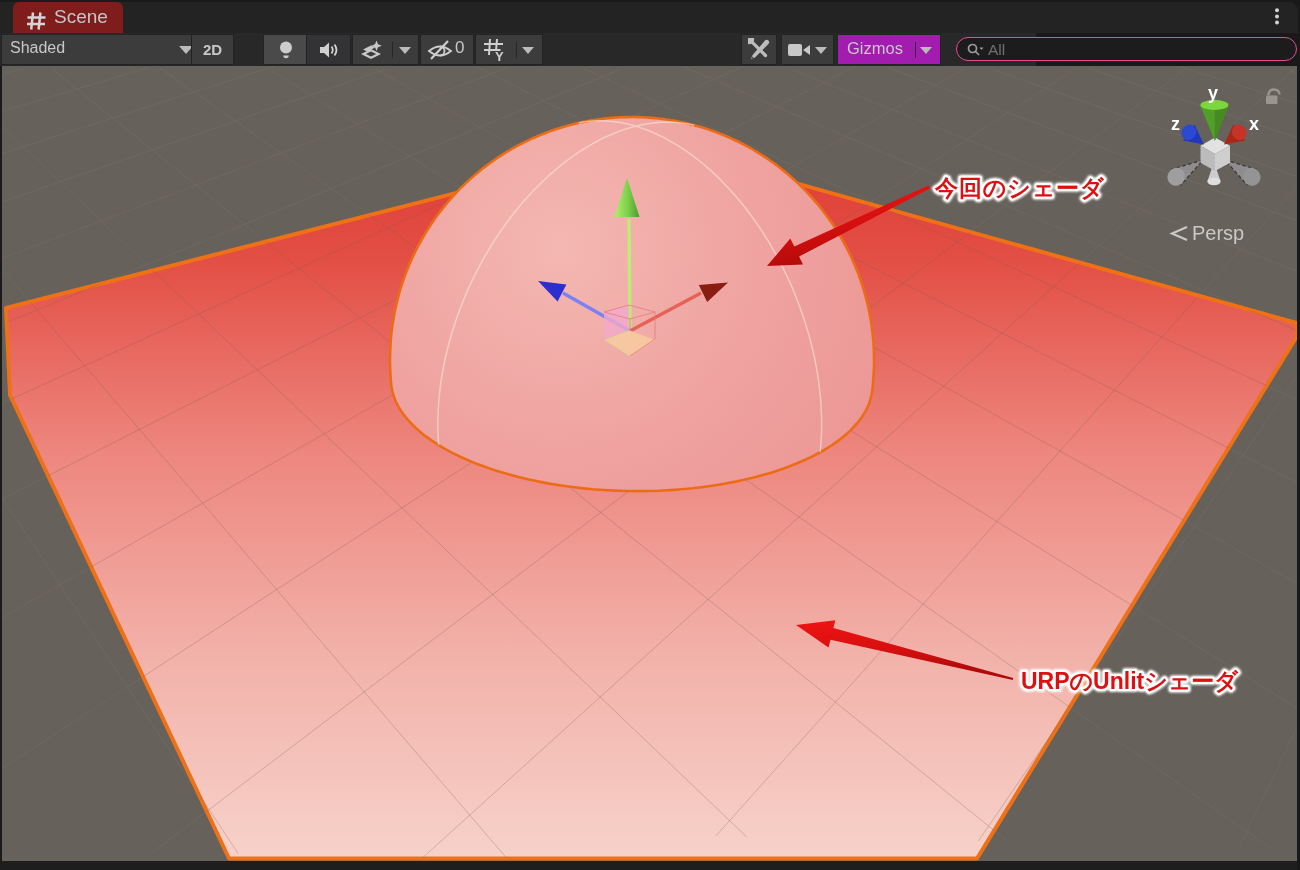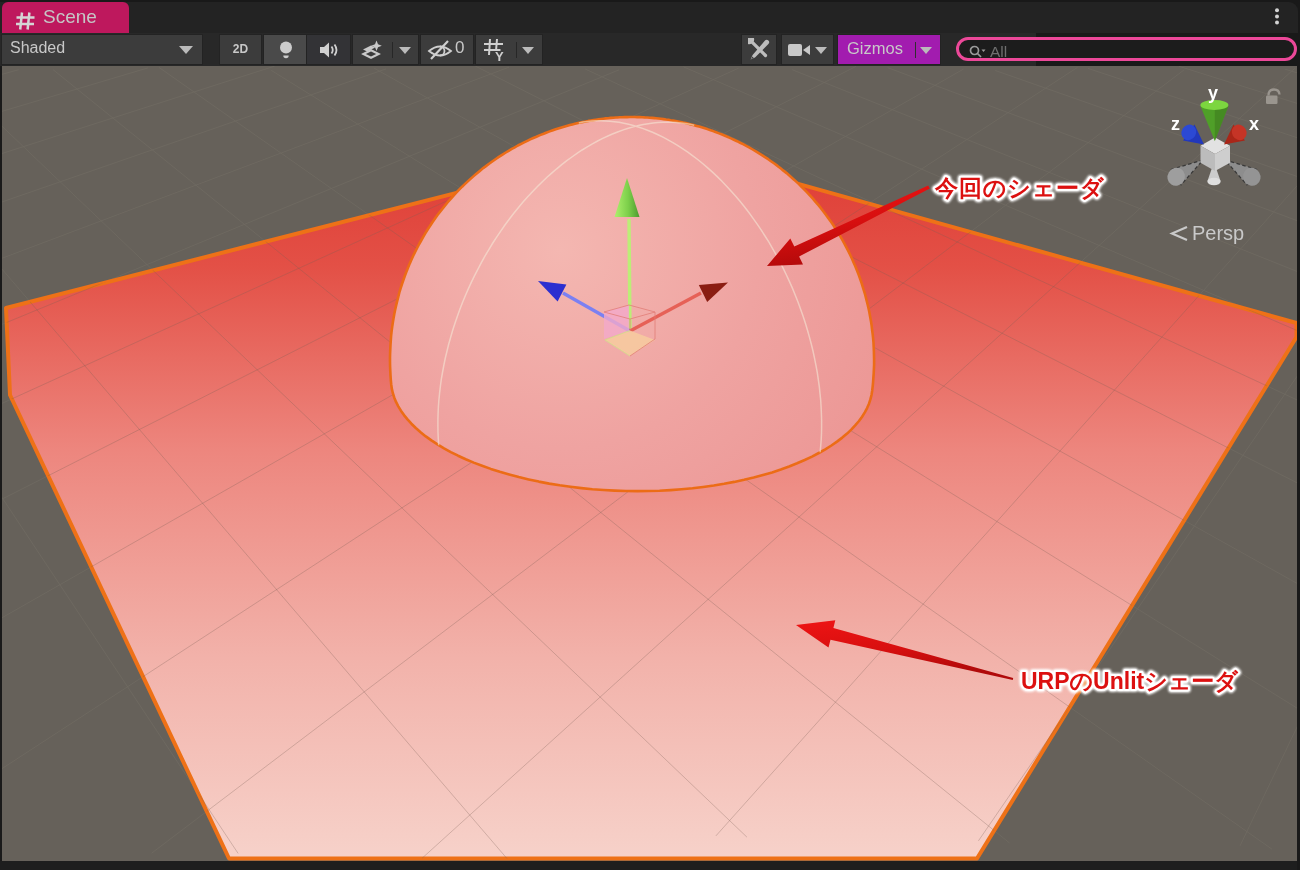--- a/index.html
+++ b/index.html
@@ -1,16 +1,16 @@
 <!DOCTYPE html>
 <html><head><meta charset="utf-8"><style>
 *{margin:0;padding:0;box-sizing:border-box}
 body{width:1300px;height:870px;position:relative;overflow:hidden;background:#191919;font-family:"Liberation Sans",sans-serif}
 .tabbar{position:absolute;left:0;top:0;width:1300px;height:33px;background:#191919}
-.tab{position:absolute;left:2px;top:2px;width:127px;height:31px;background:#be185d;border-radius:6px 6px 0 0;color:#c6c6c6;font-size:19px;line-height:30px}
+.tab{position:absolute;left:13px;top:2px;width:110px;height:31px;background:#7f1d1d;border-radius:6px 6px 0 0;color:#c6c6c6;font-size:19px;line-height:30px}
 .tab .txt{position:absolute;left:41px;top:0}
 .toolbar{position:absolute;left:0;top:33px;width:1036px;height:33px;background:#282828}
 .btn{position:absolute;top:1px;height:31px;background:#3c3c3c;border:1px solid #232323;color:#c8c8c8;font-size:16px}
 .tri{display:inline-block;width:0;height:0;border-left:6.5px solid transparent;border-right:6.5px solid transparent;border-top:7px solid #bbb;vertical-align:middle}
 .sep{display:inline-block;width:1px;height:16px;background:#272727;vertical-align:middle}
 </style></head><body>
 <svg width="1300" height="870" viewBox="0 0 1300 870" style="position:absolute;left:0;top:0">
     <defs>
 <linearGradient id="pg" x1="0" y1="140" x2="0" y2="880" gradientUnits="userSpaceOnUse">
  <stop offset="0" stop-color="#de3a33"></stop>
@@ -113,21 +113,21 @@
       <circle cx="4" cy="2.2" r="2" fill="#d2d2d2"></circle>
       <circle cx="4" cy="8.4" r="2" fill="#d2d2d2"></circle>
       <circle cx="4" cy="14.6" r="2" fill="#d2d2d2"></circle>
     </svg>
   </div>
 <div class="toolbar">
     <div class="btn" style="left:1px;width:202px">
       <span style="position:absolute;left:8px;top:4px">Shaded</span>
       <span class="tri" style="position:absolute;right:9px;top:11px;border-left-width:7.5px;border-right-width:7.5px;border-top-width:8px"></span>
     </div>
-    <div class="btn" style="left:219px;width:43px;font-weight:bold;font-size:12px;text-align:center;line-height:29px">2D</div>
+    <div class="btn" style="left:191px;width:43px;font-weight:bold;font-size:15px;text-align:center;line-height:29px">2D</div>
     <div class="btn" style="left:263px;width:44px;background:#4a4a4a">
       <span style="position:absolute;left:13px;top:5px"><svg width="18" height="21" viewBox="0 0 18 21">
           <circle cx="9" cy="7.5" r="6" fill="#cccccc"></circle>
           <path d="M6.3 15.5 a2.7 2.7 0 0 0 5.4 0 z" fill="#cccccc"></path>
         </svg></span>
     </div>
     <div class="btn" style="left:306px;width:45px;background:#333336">
       <span style="position:absolute;left:11px;top:6px"><svg width="22" height="18" viewBox="0 0 22 18">
           <polygon points="2,6 6,6 11,1.5 11,16.5 6,12 2,12" fill="#d0d0d0"></polygon>
           <path d="M13.5 5.5 q2.5,3.5 0,7 M16.5 3.5 q4,5.5 0,11" stroke="#d0d0d0" stroke-width="1.8" fill="none"></path>
@@ -173,20 +173,20 @@
           <rect x="1" y="2" width="14" height="12" rx="2" fill="#c8c8c8"></rect>
           <polygon points="16,8 23,3 23,13" fill="#c8c8c8"></polygon>
         </svg></span>
       <span class="tri" style="position:absolute;right:6px;top:12px"></span>
     </div>
     <div class="btn" style="left:837px;width:104px;background:#a21caf">
       <span style="position:absolute;left:9px;top:4px;font-size:16.5px">Gizmos</span>
       <span class="sep" style="position:absolute;left:77px;top:7px;background:#2f2f2f"></span>
       <span class="tri" style="position:absolute;right:8px;top:12px"></span>
     </div>
-    <div style="position:absolute;left:956px;top:4px;width:341px;height:24px;background:#1c1c1c;border:3px solid #ec4899;border-radius:12px">
+    <div style="position:absolute;left:956px;top:4px;width:341px;height:24px;background:#1c1c1c;border:1px solid #ec4899;border-radius:12px">
       <span style="position:absolute;left:9px;top:4px"><svg width="18" height="16" viewBox="0 0 18 16">
           <circle cx="6.5" cy="6.5" r="4" fill="none" stroke="#9a9a9a" stroke-width="1.7"></circle>
           <line x1="9.5" y1="9.5" x2="13" y2="13" stroke="#9a9a9a" stroke-width="1.7"></line>
           <path d="M13.5 5.5 l4 0 -2 2.6 z" fill="#9a9a9a"></path>
         </svg></span>
       <span style="position:absolute;left:31px;top:3px;color:#6f6f6f;font-size:15.5px">All</span>
     </div>
   </div>
 </body></html>

